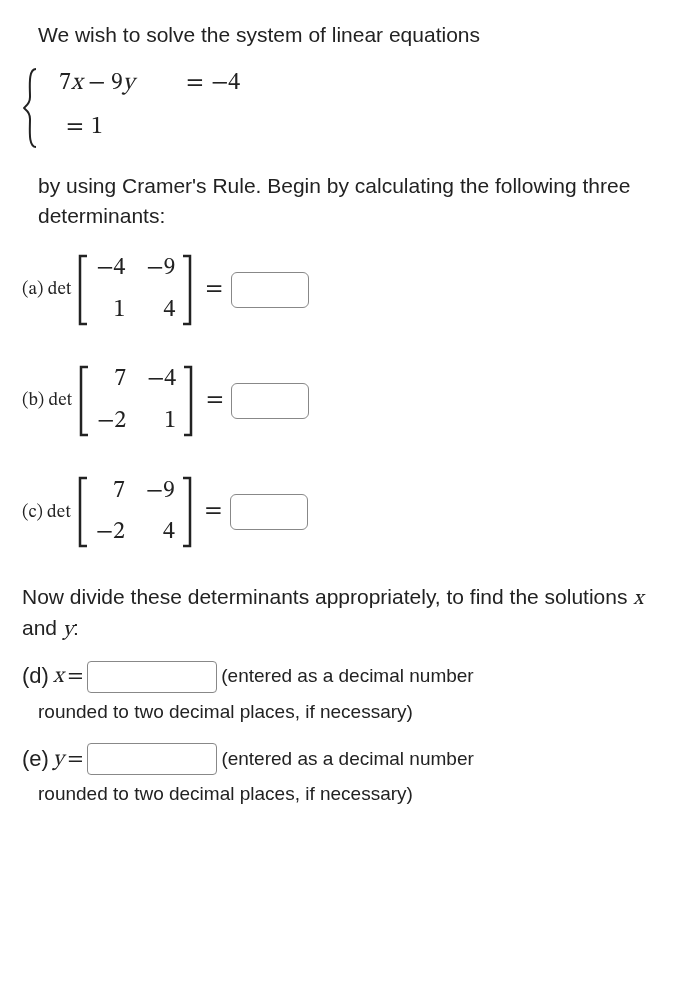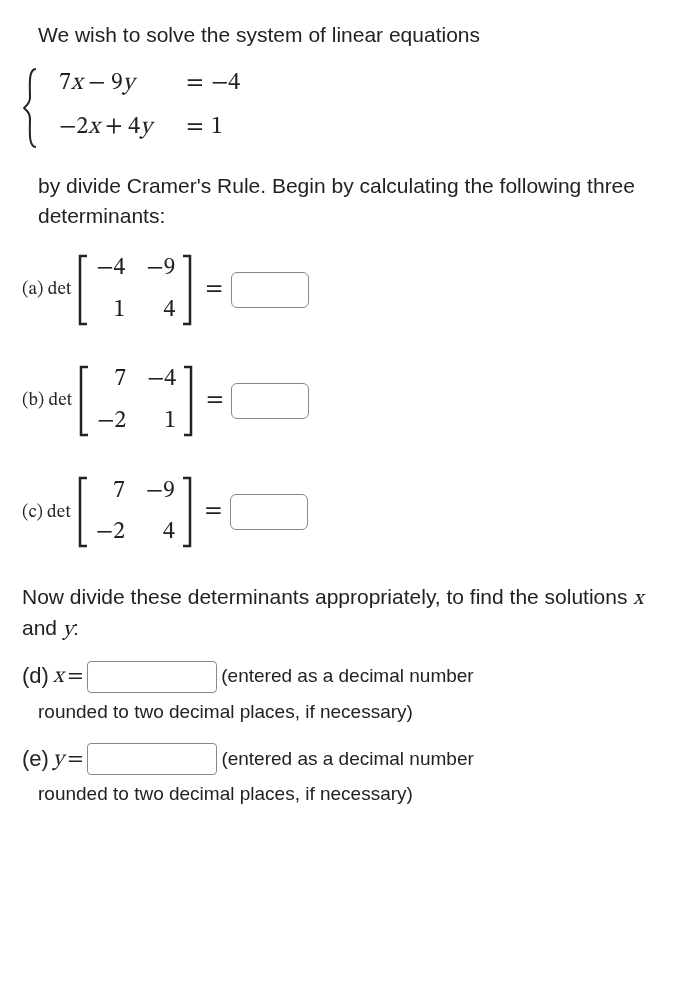--- a/index.html
+++ b/index.html
@@ -102,32 +102,27 @@
     <div class="sys-row">
       <span class="sys-lhs">
         <span>7</span><span class="var">x</span>
         <span> − </span>
         <span>9</span><span class="var">y</span>
       </span>
       <span class="sys-eq">=</span>
       <span class="sys-rhs">−4</span>
     </div>
     <div class="sys-row">
-      <span class="sys-lhs">
-        <span>−</span><span>2</span><span class="var">x</span>
-        <span> + </span>
-        <span>4</span><span class="var">y</span>
-      </span>
       <span class="sys-eq">=</span>
       <span class="sys-rhs">1</span>
     </div>
   </div>
 </div>
 
-<p>by divide Cramer's Rule. Begin by calculating the following three determinants:</p>
+<p>by using Cramer's Rule. Begin by calculating the following three determinants:</p>
 
 <div class="det-row math">
   <span class="det-label">(a) det</span>
   <span class="matrix">
     <svg class="bracket-svg" width="12" height="72" viewBox="0 0 12 72">
         <path d="M10 2 H3 V70 H10" fill="none" stroke="#222" stroke-width="2.5"></path>
       </svg>
     <span class="mgrid">
       <span>−4</span>
         <span>−9</span>

